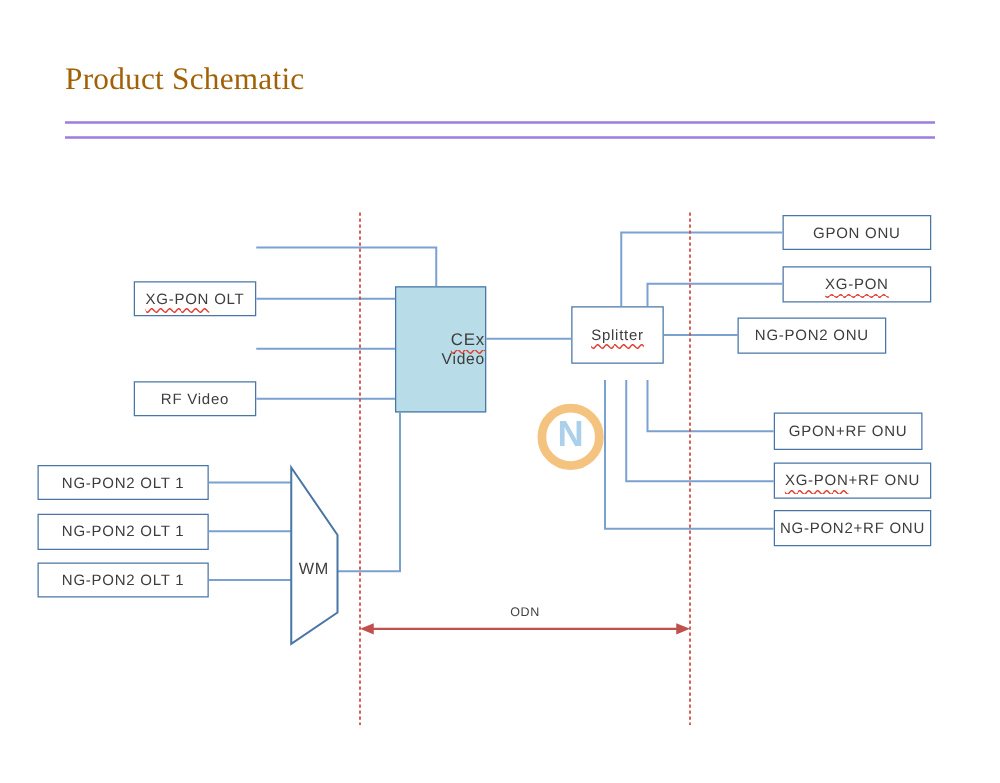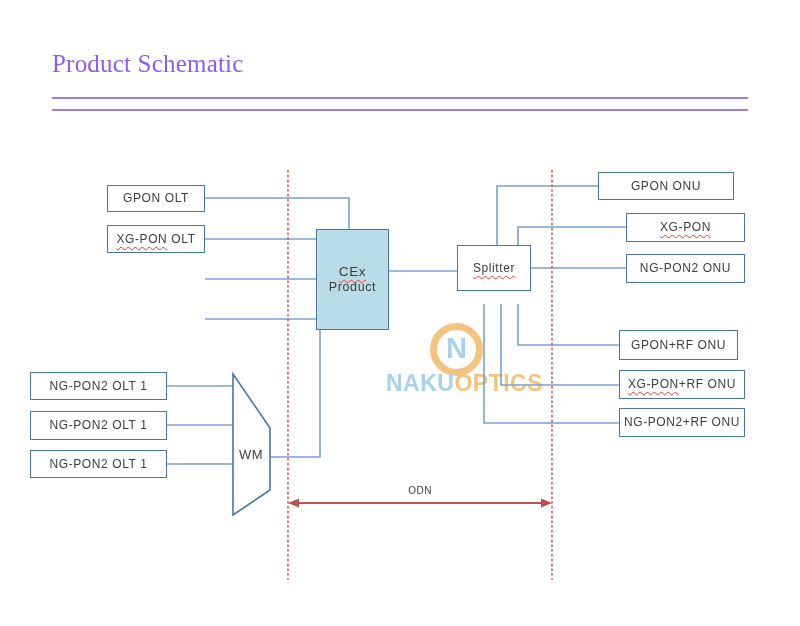--- a/index.html
+++ b/index.html
@@ -3,21 +3,21 @@
 <meta charset="utf-8">
 <style>
   html,body { margin:0; padding:0; background:#ffffff; }
   .stage {
     position:relative; width:800px; height:626px; background:#ffffff;
     overflow:hidden; font-family:"Liberation Sans", sans-serif;
   }
   .title {
     position:absolute; left:52px; top:50px; margin:0;
     font-family:"Liberation Serif", serif; font-size:25px; font-weight:500;
-    color:#8b5cf6; letter-spacing:0.2px; line-height:1.1;
+    color:#a16207; letter-spacing:0.2px; line-height:1.1;
   }
   .rule { position:absolute; left:52px; width:696px; height:2px; background:#9b7ee0; }
   .rule.r1 { top:97px; }
   .rule.r2 { top:109px; }
 
   
   .watermark { position:absolute; inset:0; z-index:1; opacity:0.95; }
   .logo-ring {
     position:absolute; left:430px; top:323px; width:53px; height:53px;
     box-sizing:border-box; border:7px solid #f4c07a; border-radius:50%;
@@ -31,42 +31,41 @@
   .brand .b1 { color:#a7ceea; }
   .brand .b2 { color:#f4c07a; }
 
   .wires { position:absolute; left:0; top:0; z-index:2; }
 
   .box {
     position:absolute; z-index:3; box-sizing:border-box; background:#ffffff;
     border:1.5px solid #4a76a6; display:flex; align-items:center; justify-content:center;
     font-size:12px; color:#3d3d3d; letter-spacing:0.6px; white-space:pre; line-height:1.2;
   }
-  .box.cex { background:#b8dce8; border-color:#4a76a6; flex-direction:column; font-size:12.5px; }
+  .box.cex { background:#b8dce8; border-color:#4a76a6; flex-direction:column; font-size:12.5px;align-items:flex-end; }
   .box.cex .l1 { font-size:13.5px; }
   .wavy { text-decoration-line:underline; text-decoration-style:wavy; text-decoration-color:#e23b2e; text-decoration-thickness:1px; text-underline-offset:3px; }
   .wavy:empty { display:none; }
 
   .float-label { position:absolute; z-index:3; font-size:13px; color:#404040; letter-spacing:0.5px; text-align:center; }
   .odn-label { font-size:10px; }
 </style>
 </head>
 <body>
 
 <div class="stage">
 
   <h1 class="title">Product Schematic</h1>
   <div class="rule r1"></div>
   <div class="rule r2"></div>
 
   <div class="watermark">
     <div class="logo-ring">
       <span class="logo-n">N</span>
     </div>
-    <div class="brand"><span class="b1">NAKU</span><span class="b2">OPTICS</span></div>
   </div>
 
   <svg class="wires" width="800" height="626" viewBox="0 0 800 626">
     <g fill="none" stroke="#7ba1d0" stroke-width="1.6">
       <polyline points="205,198 349,198 349,229"></polyline>
       <polyline points="205,239 316,239"></polyline>
       <polyline points="205,279 316,279"></polyline>
       <polyline points="205,319 316,319"></polyline>
       <polyline points="389,271 457,271"></polyline>
       <polyline points="497,245 497,186 626,186"></polyline>
@@ -85,33 +84,33 @@
       <line x1="288" y1="170" x2="288" y2="580"></line>
       <line x1="552" y1="170" x2="552" y2="580"></line>
     </g>
     <g>
       <line x1="296" y1="503" x2="544" y2="503" stroke="#c0504d" stroke-width="1.8"></line>
       <polygon points="288,503 299,498.5 299,507.5" fill="#c0504d"></polygon>
       <polygon points="552,503 541,498.5 541,507.5" fill="#c0504d"></polygon>
     </g>
   </svg>
 
-  <div class="box" style="left:107px;top:185px;width:98px;height:27px"><span>GPON OLT</span></div>
   <div class="box" style="left:107px;top:225px;width:98px;height:28px"><span class="wavy">XG-PON</span><span> OLT</span></div>
+  <div class="box" style="left:107px;top:305px;width:98px;height:28px"><span>RF Video</span></div>
 
   <div class="box cex" style="left:316px;top:229px;width:73px;height:101px">
     <span class="l1 wavy">CEx</span>
-    <span class="l2">Product</span>
+    <span class="l2">Video</span>
   </div>
 
   <div class="box" style="left:457px;top:245px;width:74px;height:46px"><span class="wavy">Splitter</span><span></span></div>
 
-  <div class="box" style="left:598px;top:172px;width:136px;height:28px"><span>GPON ONU</span></div>
+  <div class="box" style="left:626px;top:172px;width:119px;height:28px"><span>GPON ONU</span></div>
   <div class="box" style="left:626px;top:213px;width:119px;height:29px"><span class="wavy">XG-PON</span><span></span></div>
-  <div class="box" style="left:626px;top:254px;width:119px;height:29px"><span>NG-PON2 ONU</span></div>
+  <div class="box" style="left:590px;top:254px;width:119px;height:29px"><span>NG-PON2 ONU</span></div>
   <div class="box" style="left:619px;top:330px;width:119px;height:30px"><span>GPON+RF ONU</span></div>
   <div class="box" style="left:619px;top:370px;width:126px;height:29px"><span class="wavy">XG-PON</span><span>+RF ONU</span></div>
   <div class="box" style="left:619px;top:408px;width:126px;height:29px"><span>NG-PON2+RF ONU</span></div>
 
   <div class="box" style="left:30px;top:372px;width:137px;height:28px"><span>NG-PON2 OLT 1</span></div>
   <div class="box" style="left:30px;top:411px;width:137px;height:29px"><span>NG-PON2 OLT 1</span></div>
   <div class="box" style="left:30px;top:450px;width:137px;height:28px"><span>NG-PON2 OLT 1</span></div>
 
   <div class="float-label" style="left:235px;top:447px;width:32px">WM</div>
   <div class="float-label odn-label" style="left:395px;top:485px;width:50px">ODN</div>

